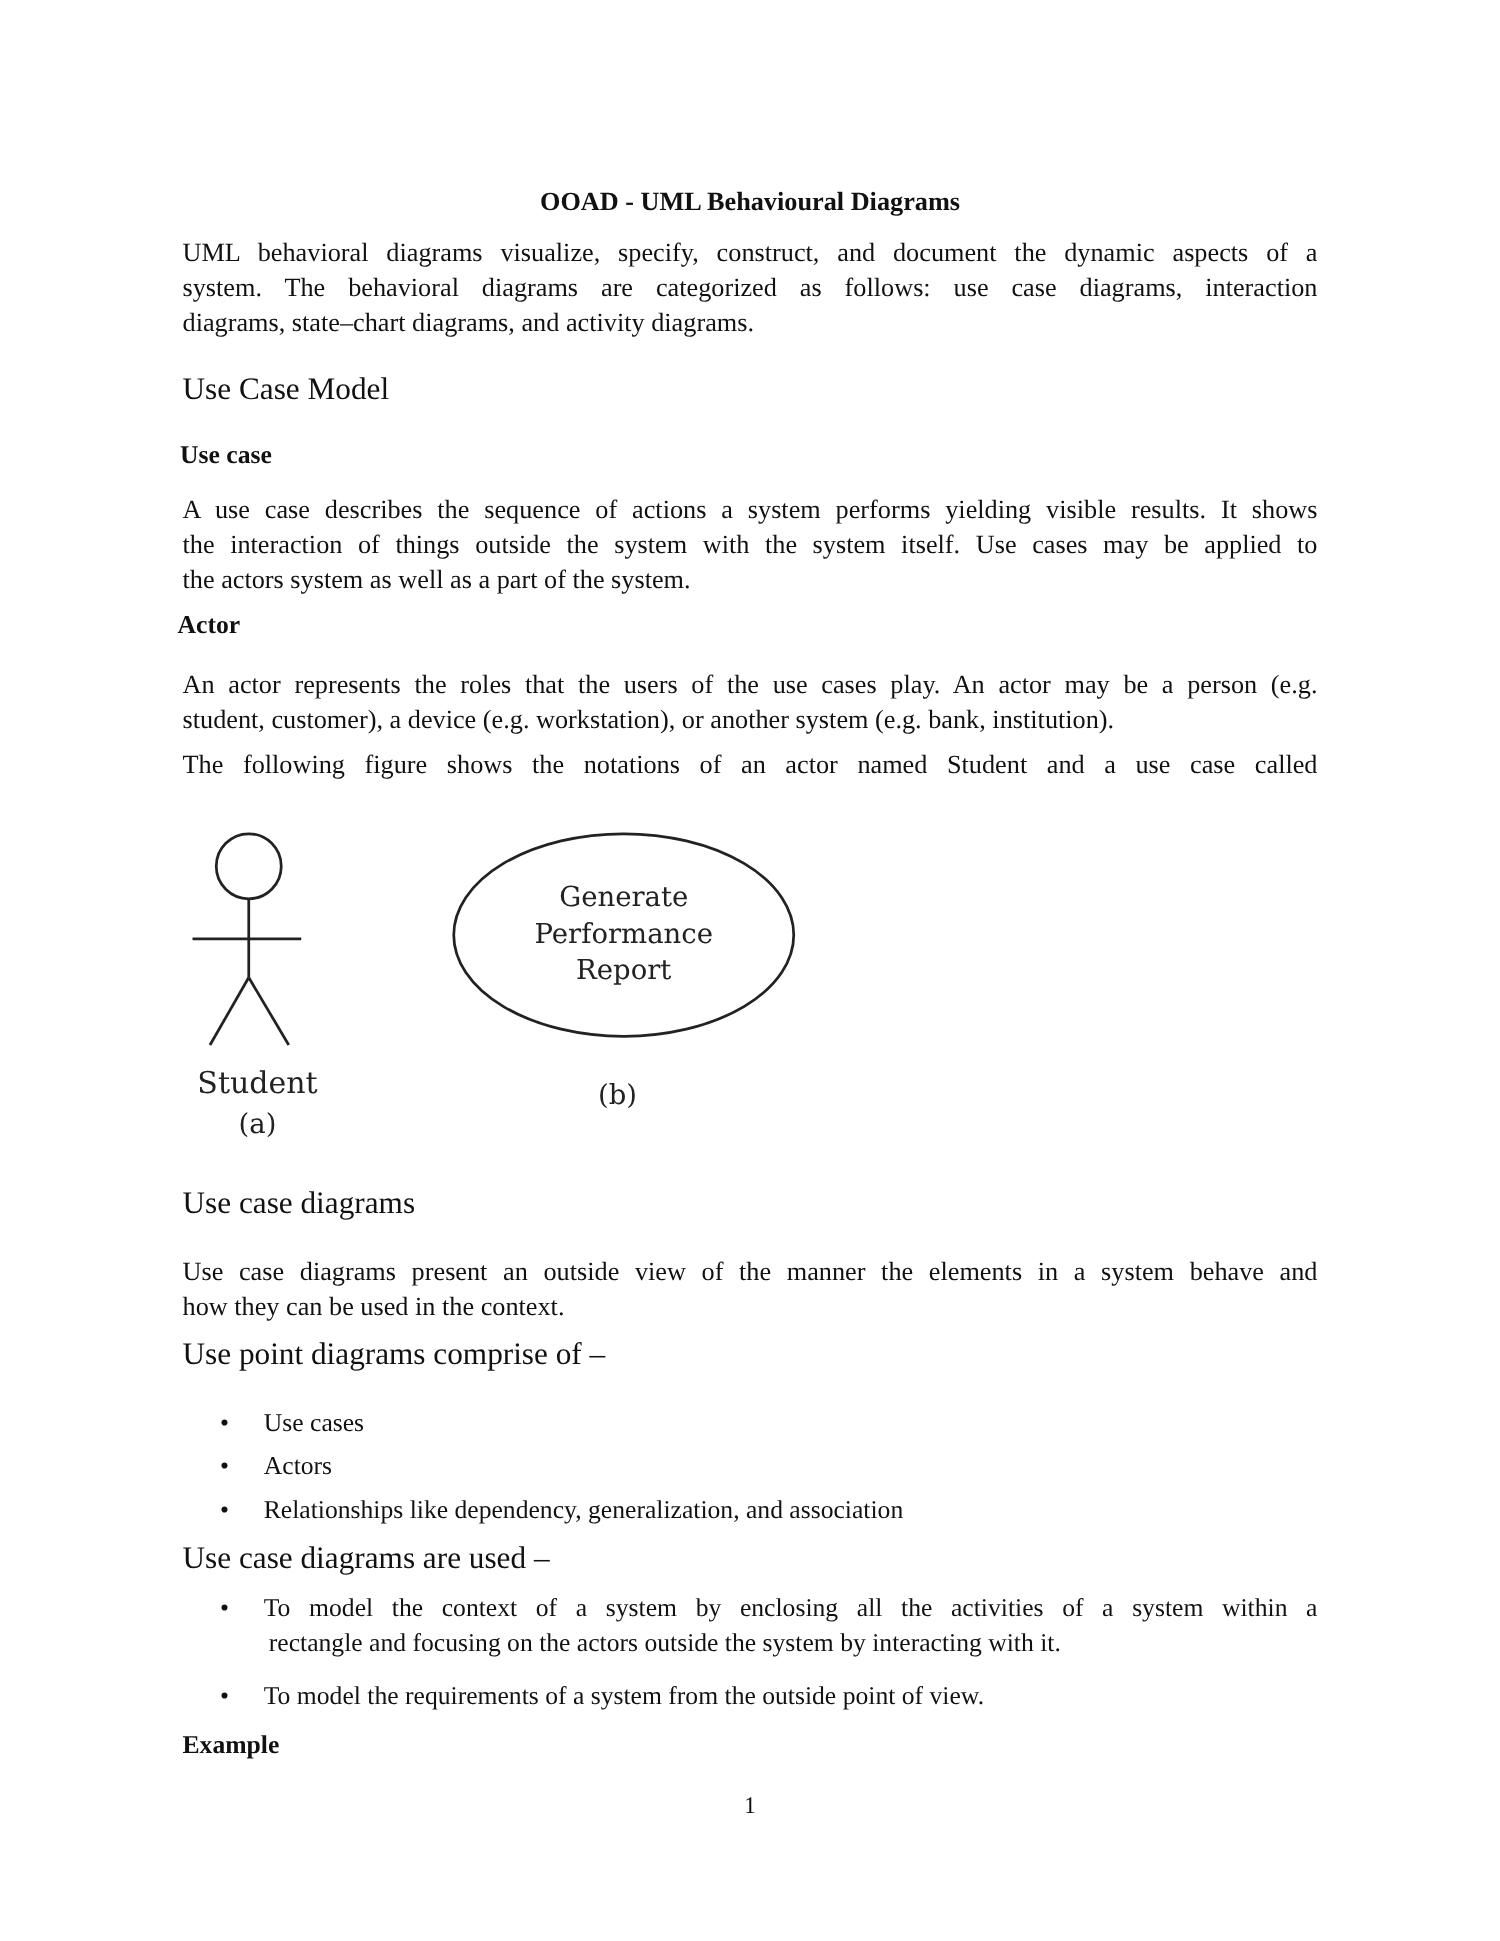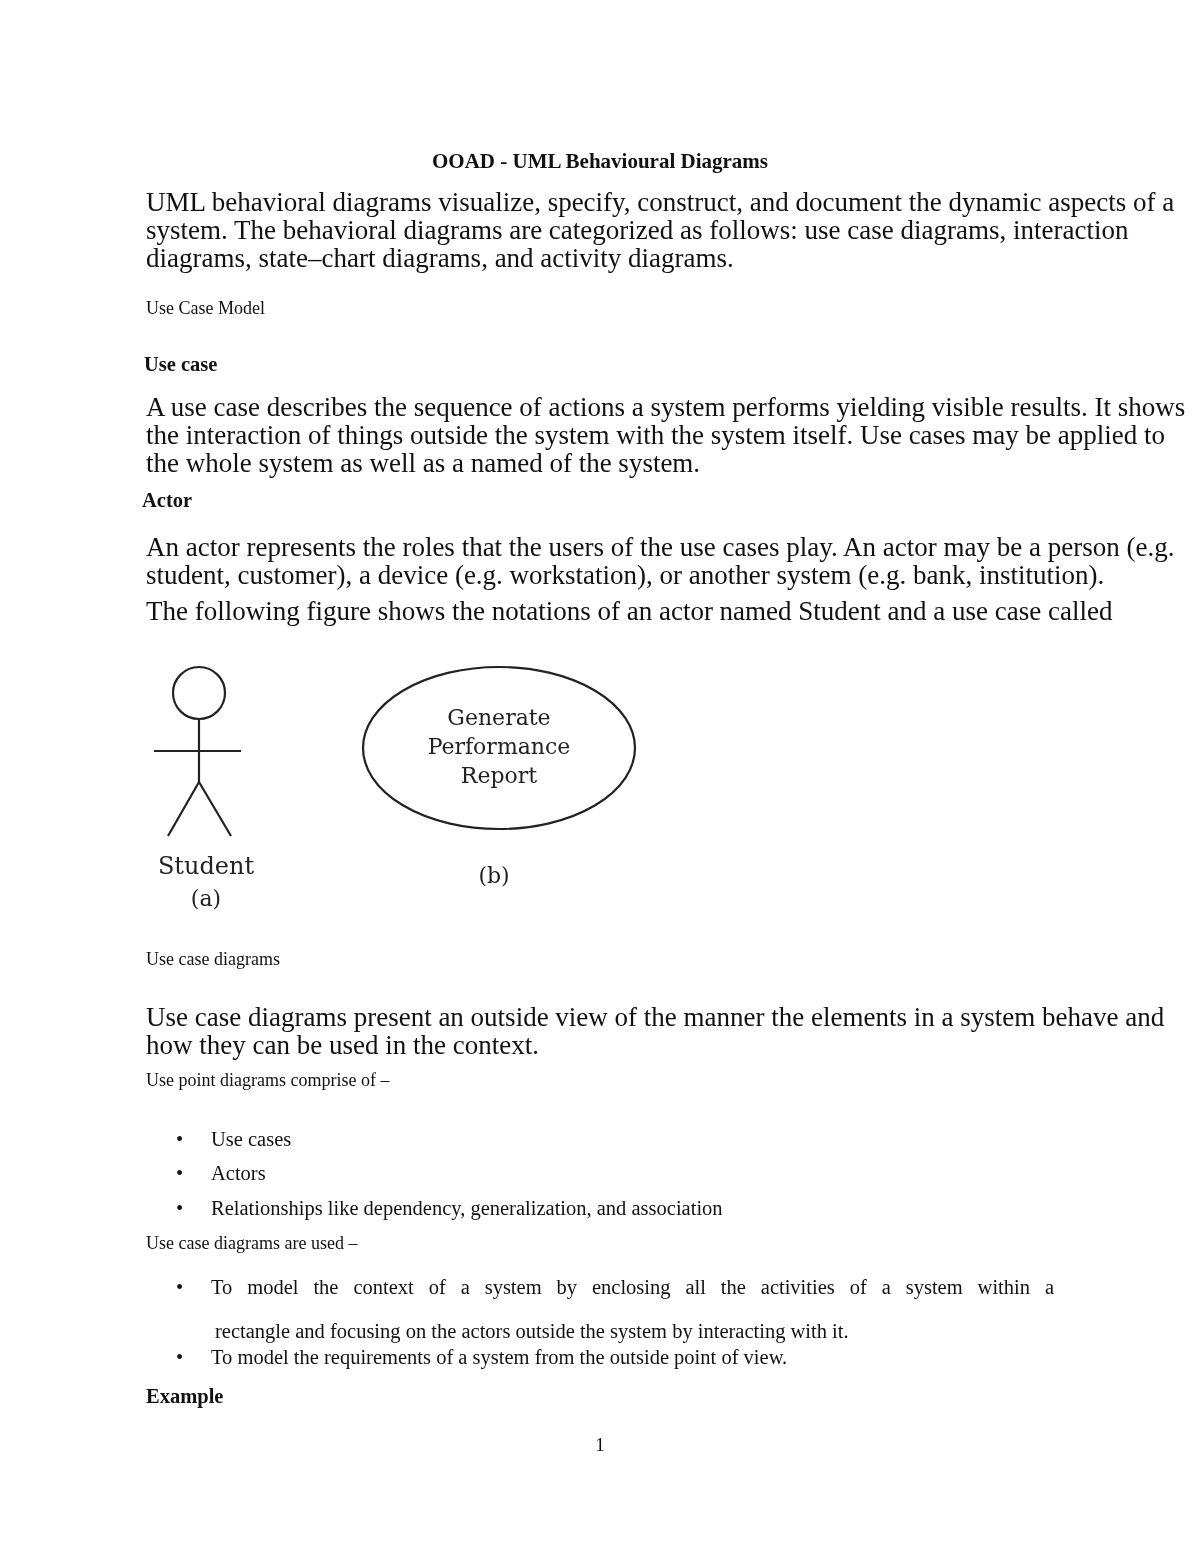--- a/index.html
+++ b/index.html
@@ -1,32 +1,32 @@
 <!DOCTYPE html>
 <html><head>
 <meta charset="utf-8">
 <style>
   html, body { margin: 0; padding: 0; background: #ffffff; }
   body { width: 1200px; height: 1553px; position: relative; overflow: hidden;
          font-family: "Liberation Serif", "DejaVu Serif", serif; color: #111; }
   .abs { position: absolute; }
   .title { top: 149px; left: 0; width: 1200px; text-align: center; font-weight: bold; font-size: 21px; }
-  .para { left: 146px; width: 908px; font-size: 27px; line-height: 28px; text-align: justify; }
+  .para { left: 146px; width: 908px; font-size: 21px; line-height: 28px; text-align: justify; }
   .para .line { display: block; text-align: justify; text-align-last: justify; white-space: nowrap; }
   .para .line.last { text-align-last: left; }
-  .label { left: 146px; font-size: 18px; }
+  .label { left: 146px; font-size: 25px; }
   .heading { left: 144px; font-size: 20.5px; font-weight: bold; text-align: right; }
   .bullet-row { left: 176px; font-size: 20.5px; line-height: 28px; }
   .bullet-row .dot { position: absolute; left: 0; top: 0; }
   .bullet-row .txt { position: absolute; left: 35px; white-space: nowrap; }
   .wide-bullet { left: 176px; width: 878px; font-size: 20.5px; line-height: 28px; }
   .wide-bullet .dot { position: absolute; left: 0; top: 0; }
   .wide-bullet .txt { margin-left: 35px; display: block; }
   .wide-bullet .l1 { display: block; text-align: justify; text-align-last: justify; white-space: nowrap; }
-  .wide-bullet .l2 { display: block; white-space: nowrap; padding-left: 4px; margin-top: 16px; }
+  .wide-bullet .l2 { display: block; white-space: nowrap; padding-left: 4px; }
   .figure { left: 140px; top: 655px; width: 520px; height: 270px; }
   .page-num { top: 1434px; left: 0; width: 1200px; text-align: center; font-size: 19px; }
   svg text { font-family: "DejaVu Serif", serif; }
 </style>
 </head>
 <body>
 
 <div class="abs title">OOAD - UML Behavioural Diagrams</div>
 
 <div class="abs para" style="top:188px;">
@@ -35,21 +35,21 @@
   <span class="line last">diagrams, state–chart diagrams, and activity diagrams.</span>
 </div>
 
 <div class="abs label" style="top:298px;">Use Case Model</div>
 
 <div class="abs heading" style="top:353px;">Use case</div>
 
 <div class="abs para" style="top:393px;">
   <span class="line">A use case describes the sequence of actions a system performs yielding visible results. It shows</span>
   <span class="line">the interaction of things outside the system with the system itself. Use cases may be applied to</span>
-  <span class="line last">the whole system as well as a named of the system.</span>
+  <span class="line last">the actors system as well as a part of the system.</span>
 </div>
 
 <div class="abs heading" style="top:489px; left:142px;">Actor</div>
 
 <div class="abs para" style="top:533px;">
   <span class="line">An actor represents the roles that the users of the use cases play. An actor may be a person (e.g.</span>
   <span class="line last">student, customer), a device (e.g. workstation), or another system (e.g. bank, institution).</span>
 </div>
 
 <div class="abs para" style="top:597px;">

